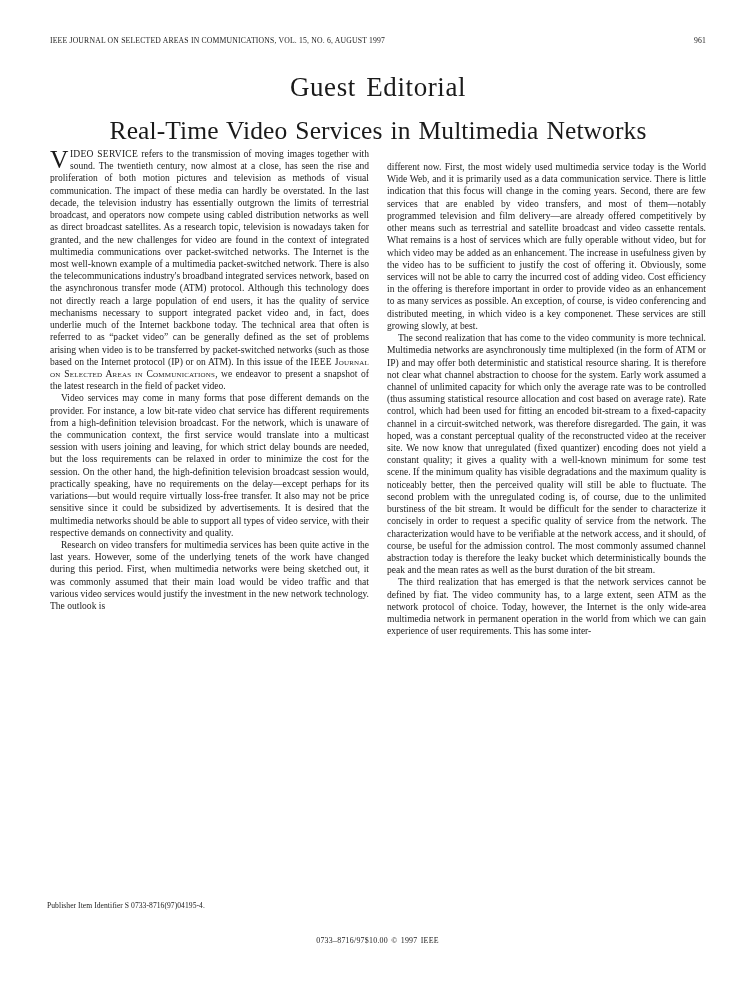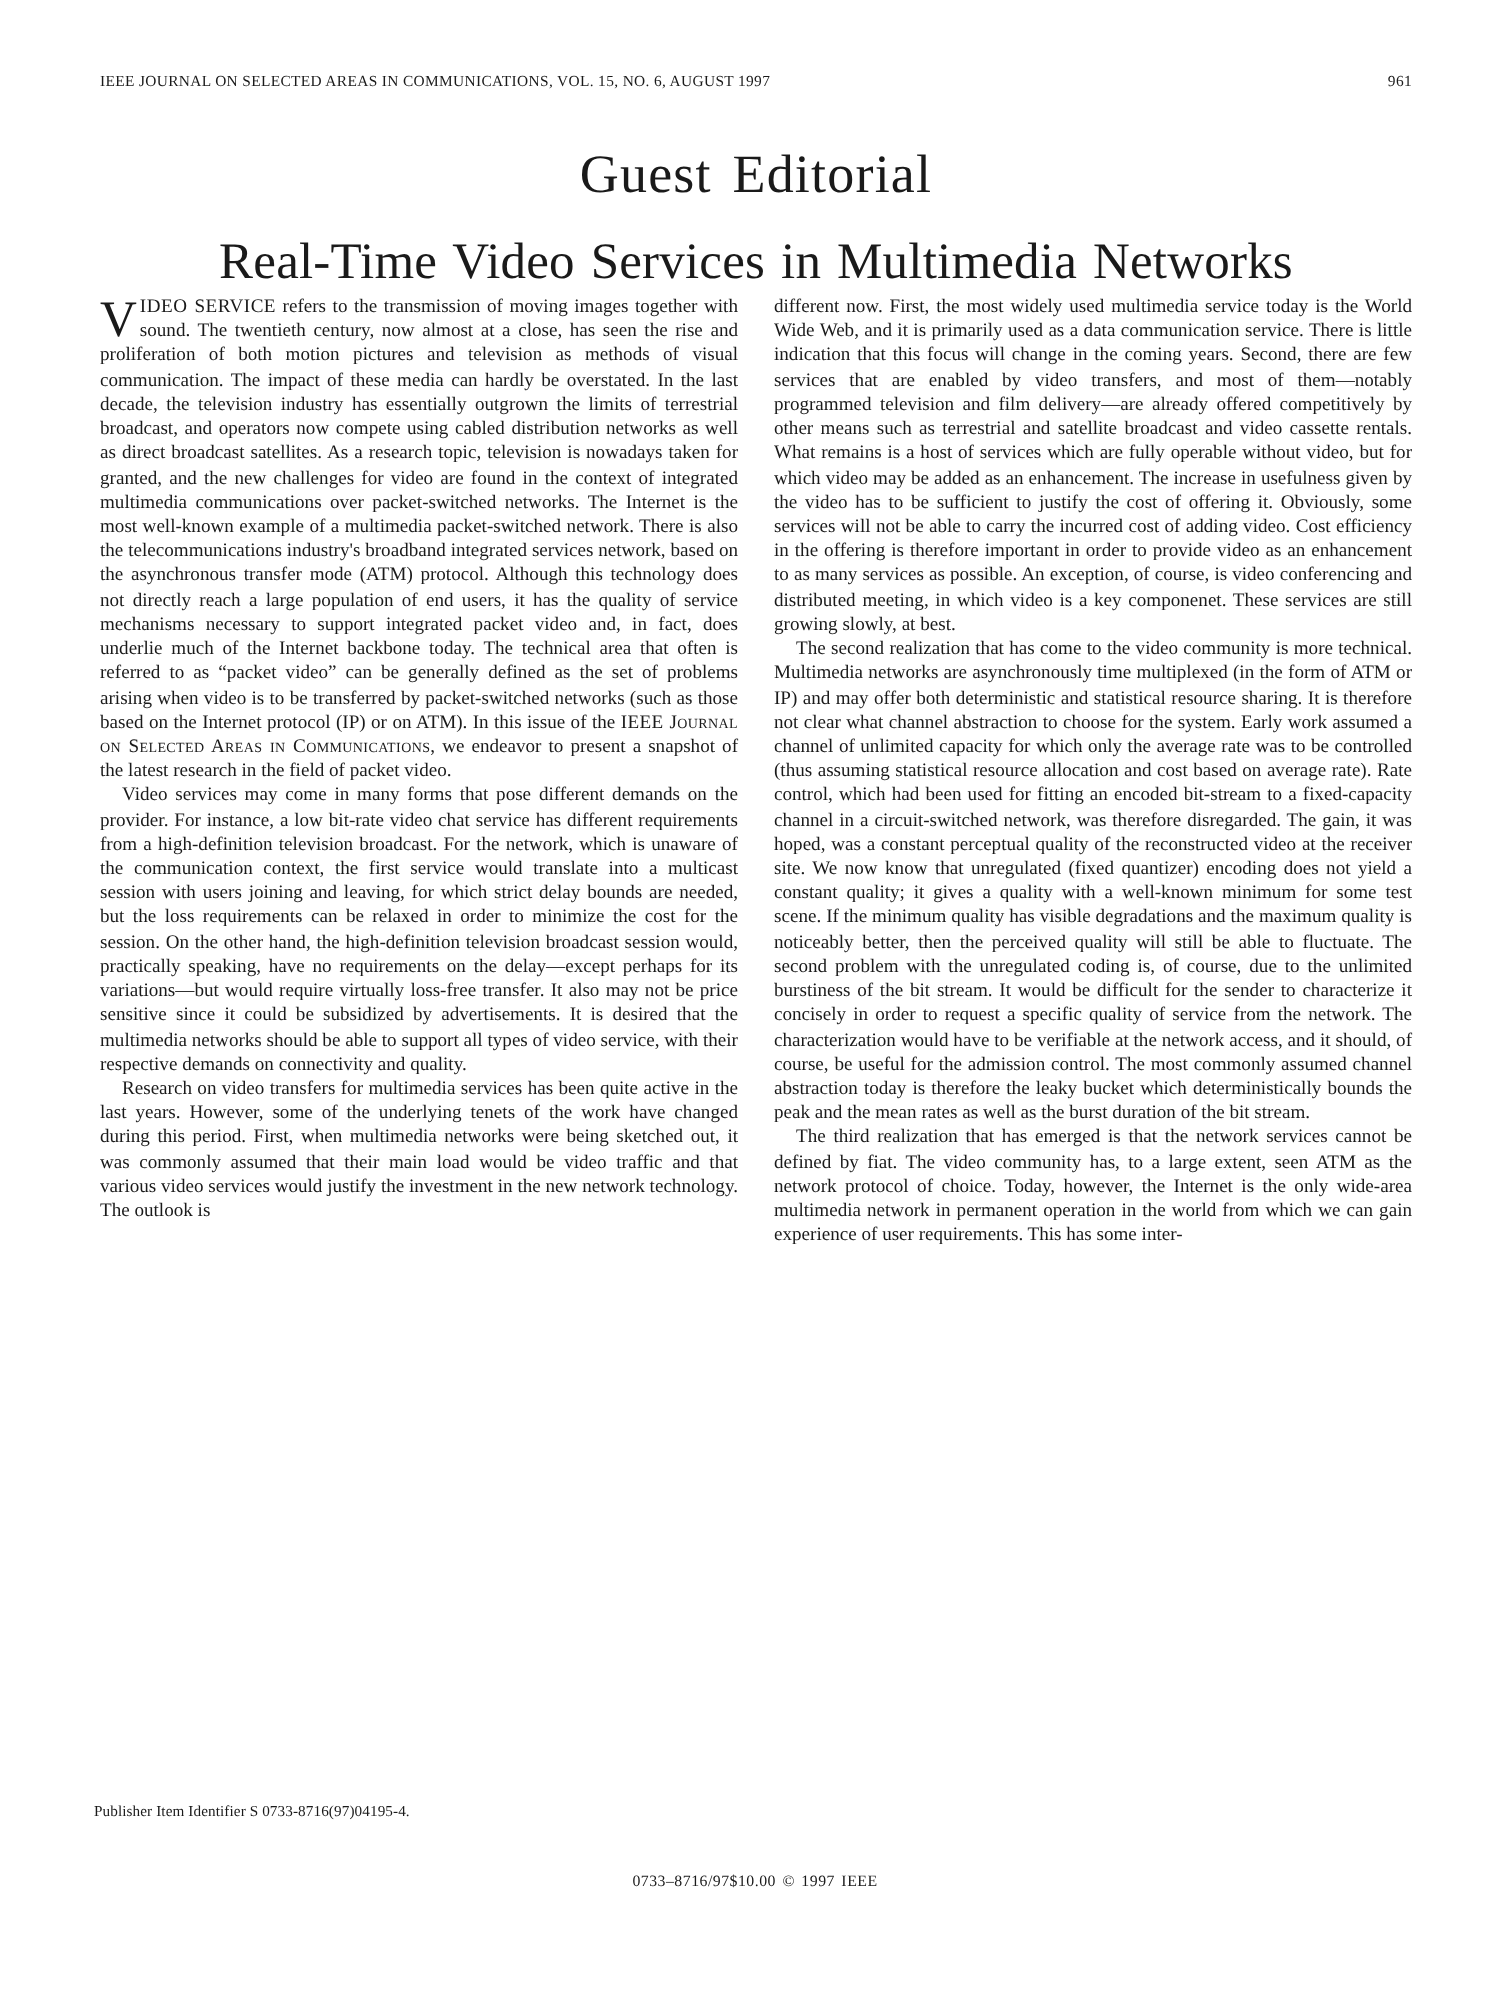--- a/index.html
+++ b/index.html
@@ -80,21 +80,21 @@
     line-height: 12.22px;
     text-align: justify;
     text-justify: inter-word;
     hyphens: none;
     position: relative;
   }
   .col p {
     margin: 0;
     text-indent: 11px;
   }
-  .col p.noindent { text-indent: 0; }
+  .col p.noindent { text-indent: 0; margin-top: 13px; }
 
   
   .dropcap-para {
     text-indent: 0 !important;
   }
   .dropcap {
     float: left;
     font-size: 25.5px;
     line-height: 20px;
     padding: 1px 1.5px 0 0;

